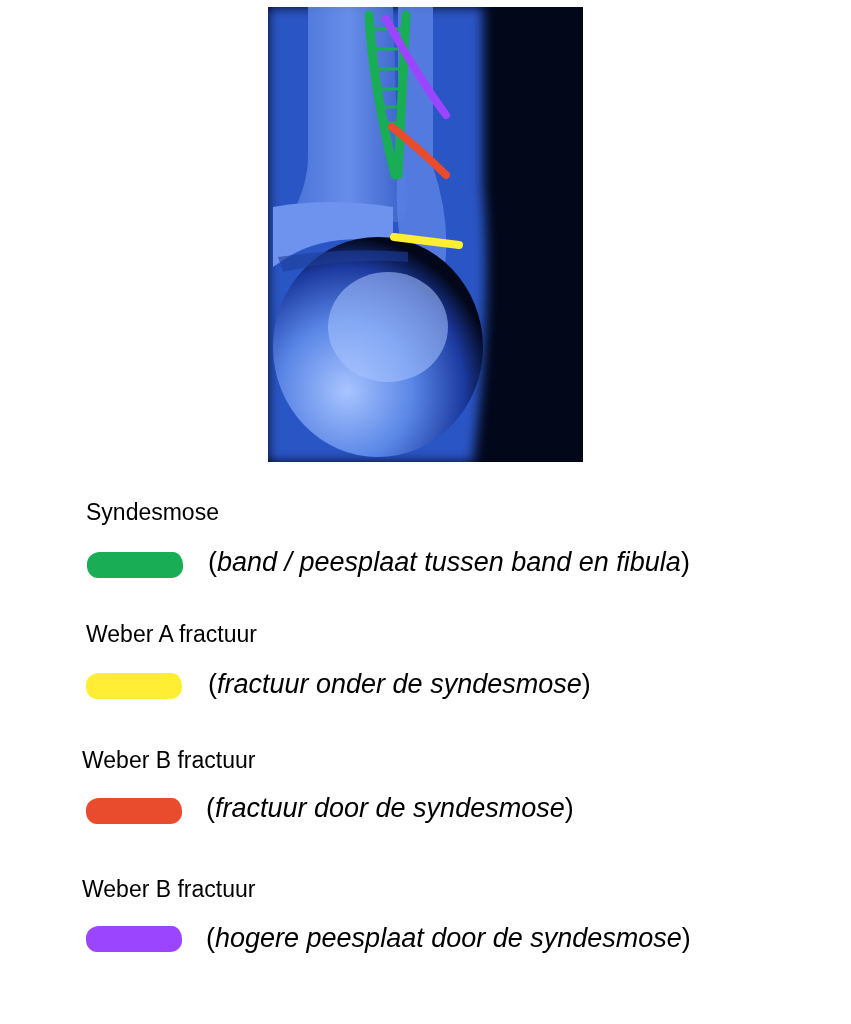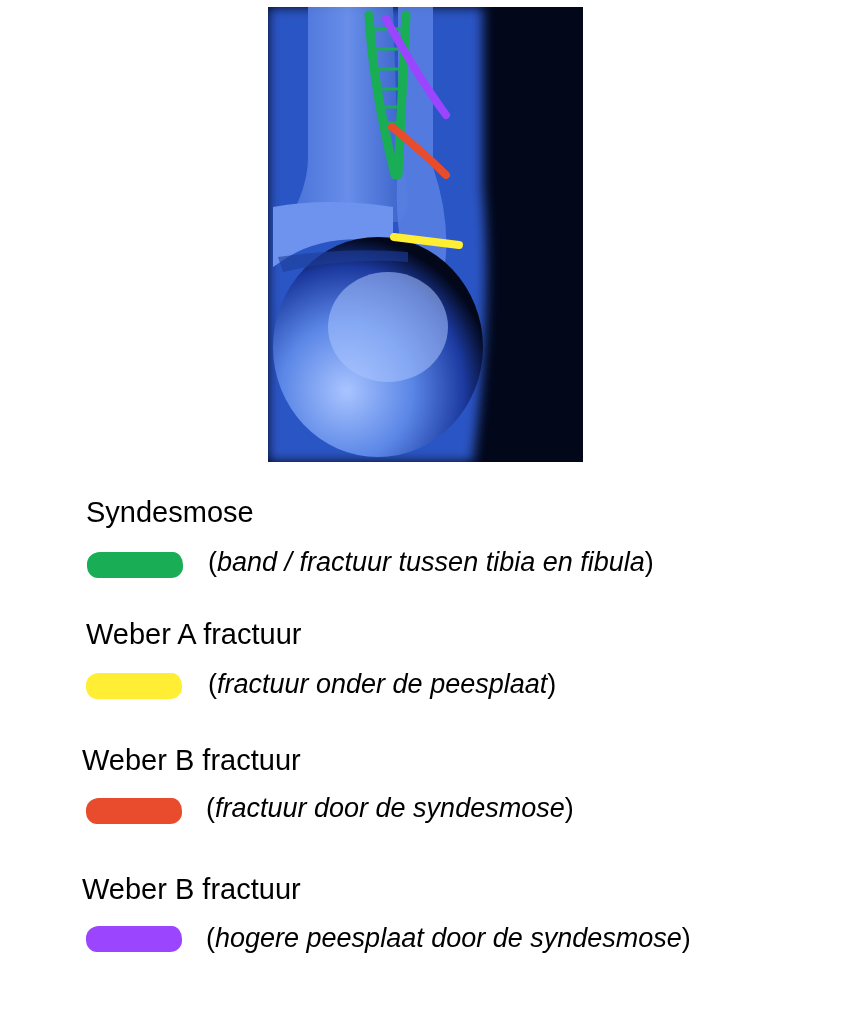--- a/index.html
+++ b/index.html
@@ -1,21 +1,21 @@
 <!DOCTYPE html>
 <html><head>
 <meta charset="utf-8">
 <style>
   html, body { margin: 0; padding: 0; background: #ffffff; }
   body { width: 851px; height: 1024px; position: relative; overflow: hidden;
          font-family: "Liberation Sans", sans-serif; color: #000; }
   .xray { position: absolute; left: 268px; top: 7px; width: 315px; height: 455px;
           background: #02071a; overflow: hidden; }
   .xray svg { display: block; }
-  .legend-title { position: absolute; font-size: 29px; line-height: 32px; white-space: nowrap; }
+  .legend-title { position: absolute; font-size: 23px; line-height: 32px; white-space: nowrap; }
   .legend-desc { position: absolute; font-size: 27px; line-height: 32px; white-space: nowrap; }
   .legend-desc i { font-style: italic; }
   .swatch { position: absolute; width: 96px; height: 26px; border-radius: 13px 10px 12px 11px / 12px 13px 11px 12px; }
 </style>
 </head>
 <body>
 
 <div class="xray">
   <svg width="315" height="455" viewBox="0 0 315 455" xmlns="http://www.w3.org/2000/svg">
     <defs>
@@ -55,25 +55,25 @@
       <path d="M103 22 L137 22 M104 42 L137 42 M106 62 L136 62 M108 82 L135 82 M110 100 L134 100 M114 116 L133 116" stroke-width="3"></path>
     </g>
     <path d="M118 12 Q150 70 178 108" stroke="#9b45ff" stroke-width="8" stroke-linecap="round" fill="none"></path>
     <path d="M124 120 Q155 145 178 168" stroke="#e84c2c" stroke-width="8" stroke-linecap="round" fill="none"></path>
     <path d="M126 230 L191 238" stroke="#ffee33" stroke-width="8" stroke-linecap="round" fill="none"></path>
   </svg>
 </div>
 
 <div class="legend-title" style="left:86px; top:496px;">Syndesmose</div>
 <div class="swatch" style="left:87px; top:552px; background:#19ad55;"></div>
-<div class="legend-desc" style="left:208px; top:546px;"><span>(</span><i>band / fractuur tussen tibia en fibula</i><span>)</span></div>
+<div class="legend-desc" style="left:208px; top:546px;"><span>(</span><i>band / peesplaat tussen band en fibula</i><span>)</span></div>
 
 <div class="legend-title" style="left:86px; top:618px;">Weber A fractuur</div>
 <div class="swatch" style="left:86px; top:673px; background:#ffee33;"></div>
-<div class="legend-desc" style="left:208px; top:668px;"><span>(</span><i>fractuur onder de peesplaat</i><span>)</span></div>
+<div class="legend-desc" style="left:208px; top:668px;"><span>(</span><i>fractuur onder de syndesmose</i><span>)</span></div>
 
 <div class="legend-title" style="left:82px; top:744px;">Weber B fractuur</div>
 <div class="swatch" style="left:86px; top:798px; background:#e84c2c;"></div>
 <div class="legend-desc" style="left:206px; top:792px;text-align:center;"><span>(</span><i>fractuur door de syndesmose</i><span>)</span></div>
 
 <div class="legend-title" style="left:82px; top:873px;">Weber B fractuur</div>
 <div class="swatch" style="left:86px; top:926px; background:#9b45ff;"></div>
 <div class="legend-desc" style="left:206px; top:922px;"><span>(</span><i>hogere peesplaat door de syndesmose</i><span>)</span></div>
 
 </body></html>

